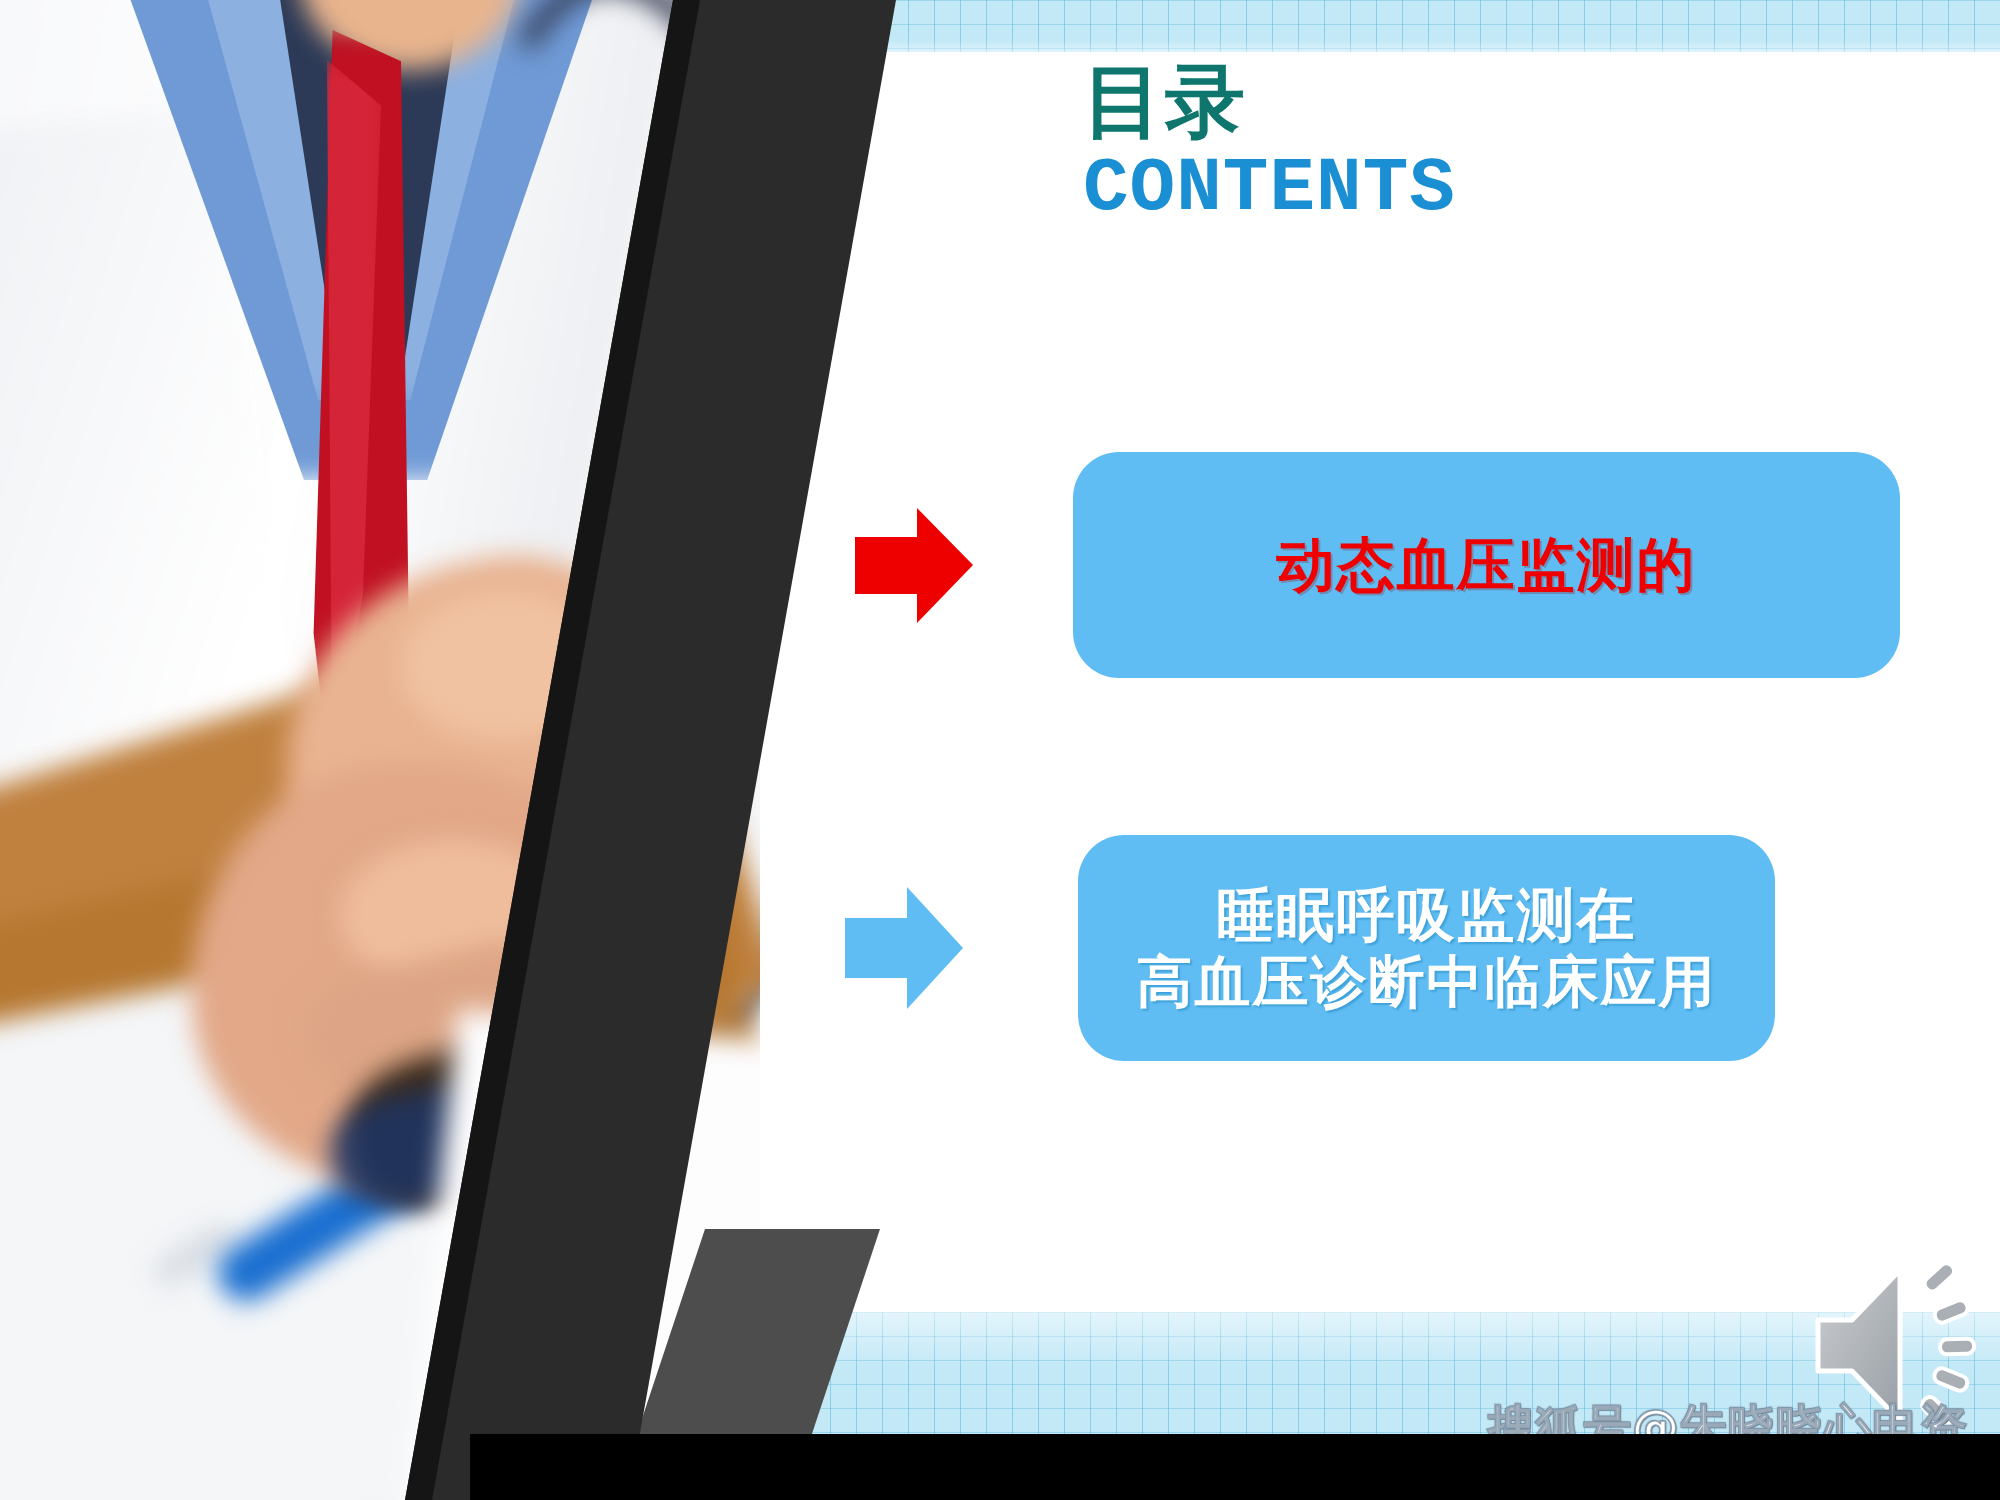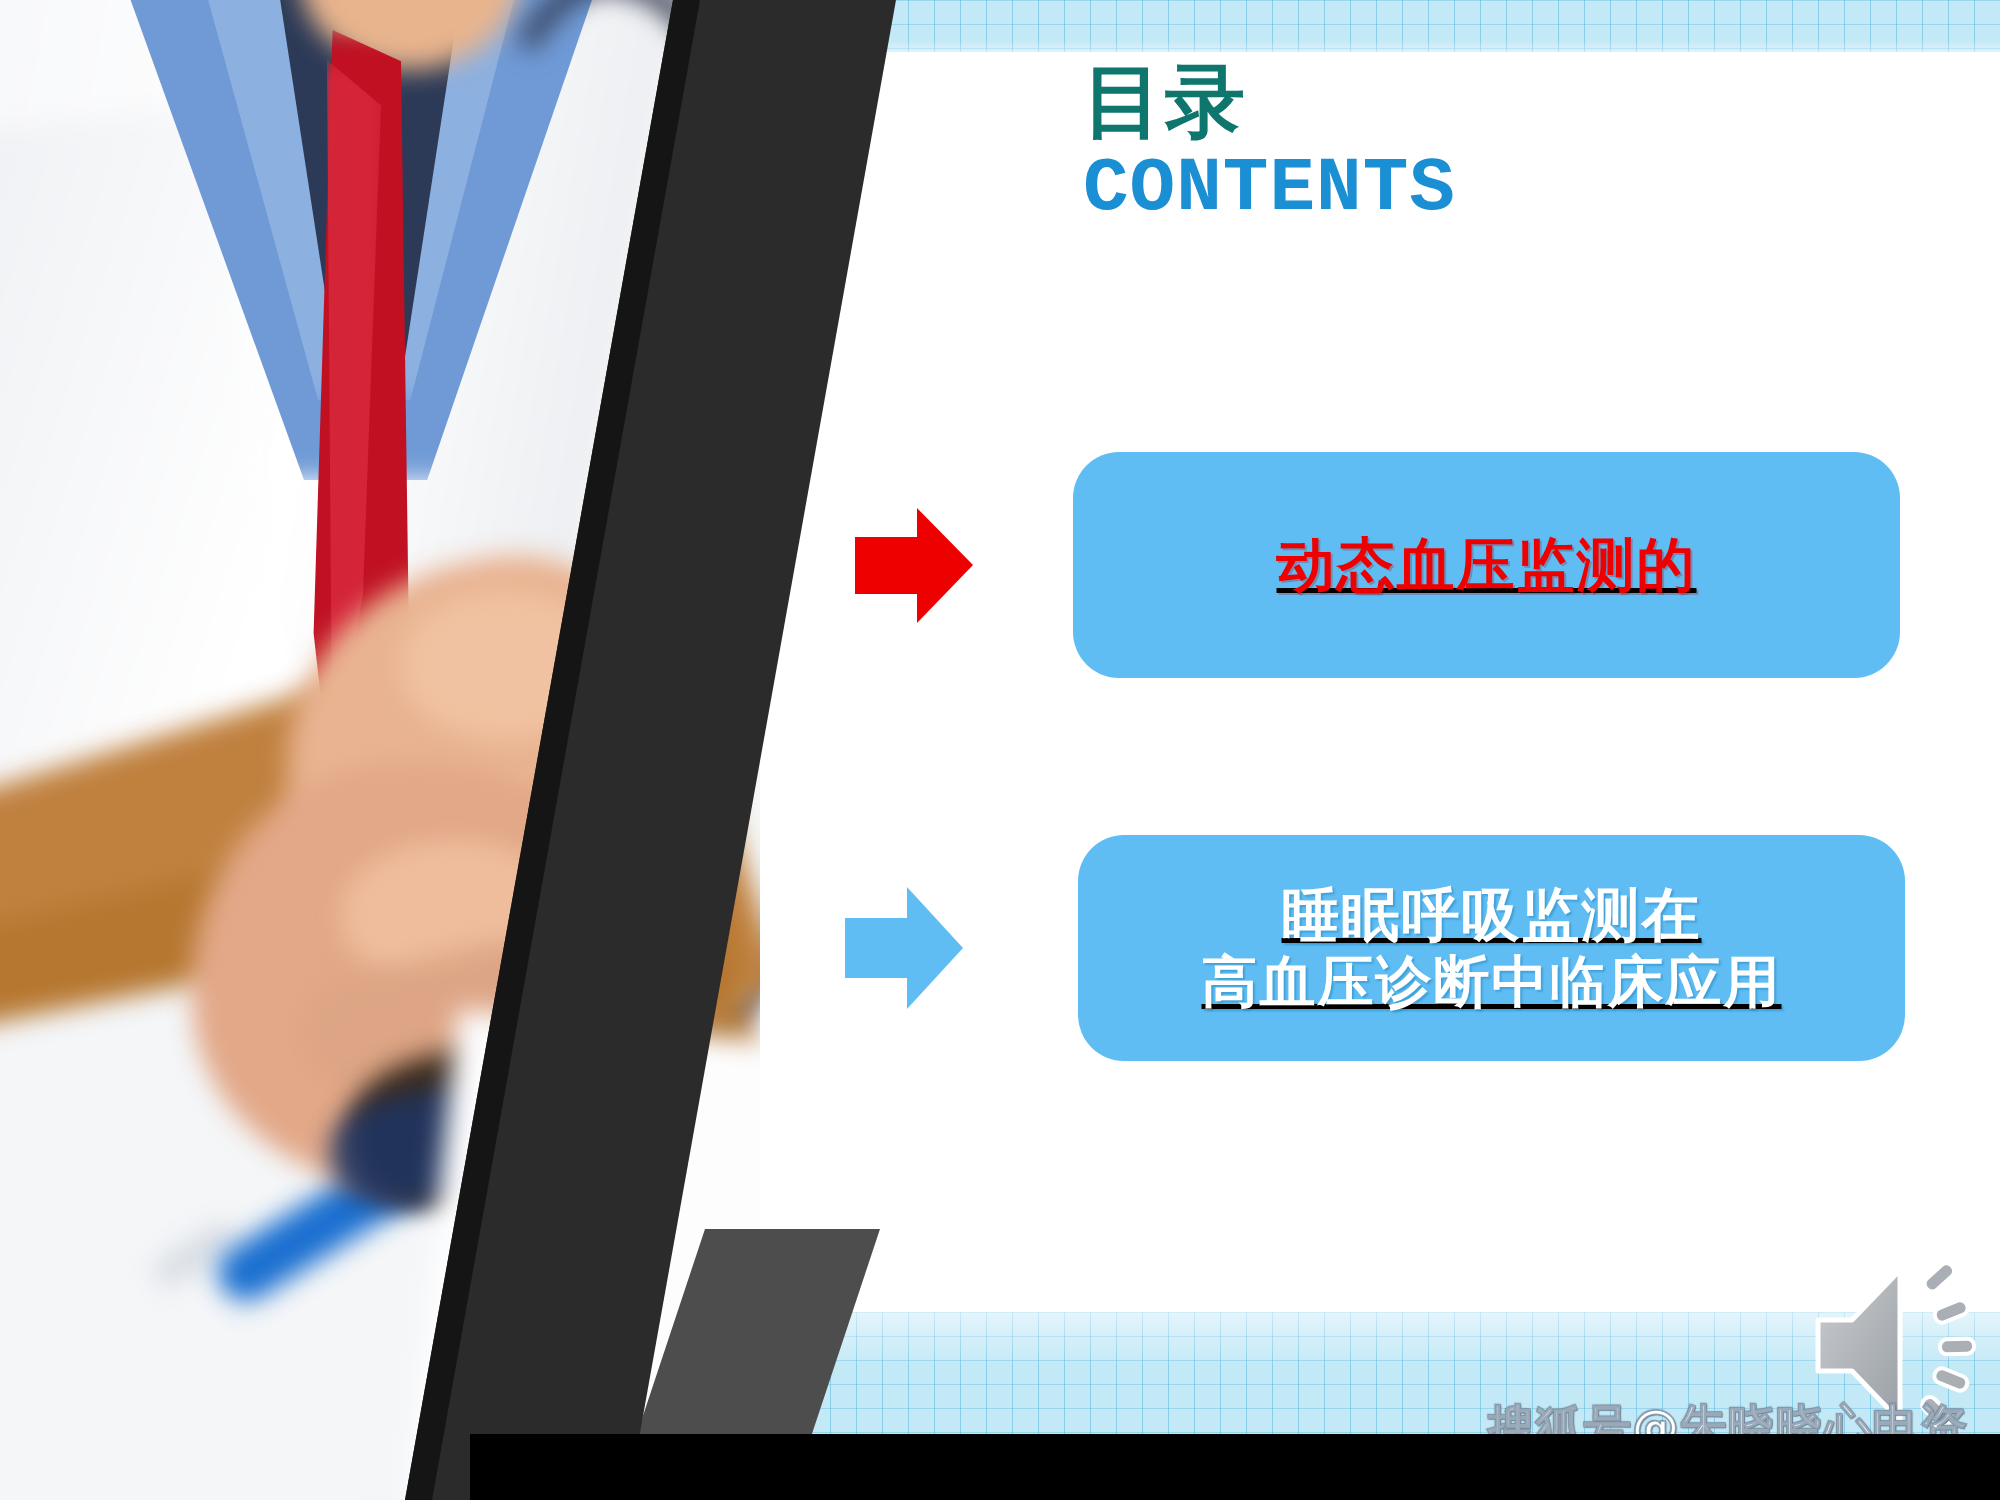--- a/index.html
+++ b/index.html
@@ -117,23 +117,23 @@
   .item{position:absolute;display:flex;align-items:center;}
   .item1{left:855px;top:452px;}
   .item2{left:845px;top:835px;}
 
   .arrow{position:relative;flex:0 0 auto;}
   .arrow svg{display:block;}
   .arrow-gap{width:100px;flex:0 0 auto;}
   .arrow-gap2{width:115px;flex:0 0 auto;}
 
   .card{border-radius:46px;display:flex;flex-direction:column;align-items:center;
-        justify-content:center;text-align:center;text-decoration:underline;}
+        justify-content:center;text-align:center;}
   .card1{width:827px;height:226px;background:#5fbdf3;}
-  .card2{width:827px;height:226px;background:#5fbdf3;}
+  .card2{width:697px;height:226px;background:#5fbdf3;}
   .card-line{font-weight:bold;line-height:1.18;
      font-family:"DejaVu Sans","Liberation Sans",sans-serif;letter-spacing:2px;}
   .card1 .card-line{font-size:58px;color:#ee0000;
      text-shadow:2px 2px 0 rgba(150,0,0,.25);}
   .card2 .card-line{font-size:58px;color:#ffffff;
      text-shadow:2px 2px 2px rgba(0,110,170,.35);}
   .card2 .l2{font-size:56px;}
 
   
   .speaker{position:absolute;left:1800px;top:1258px;width:185px;height:175px;}

